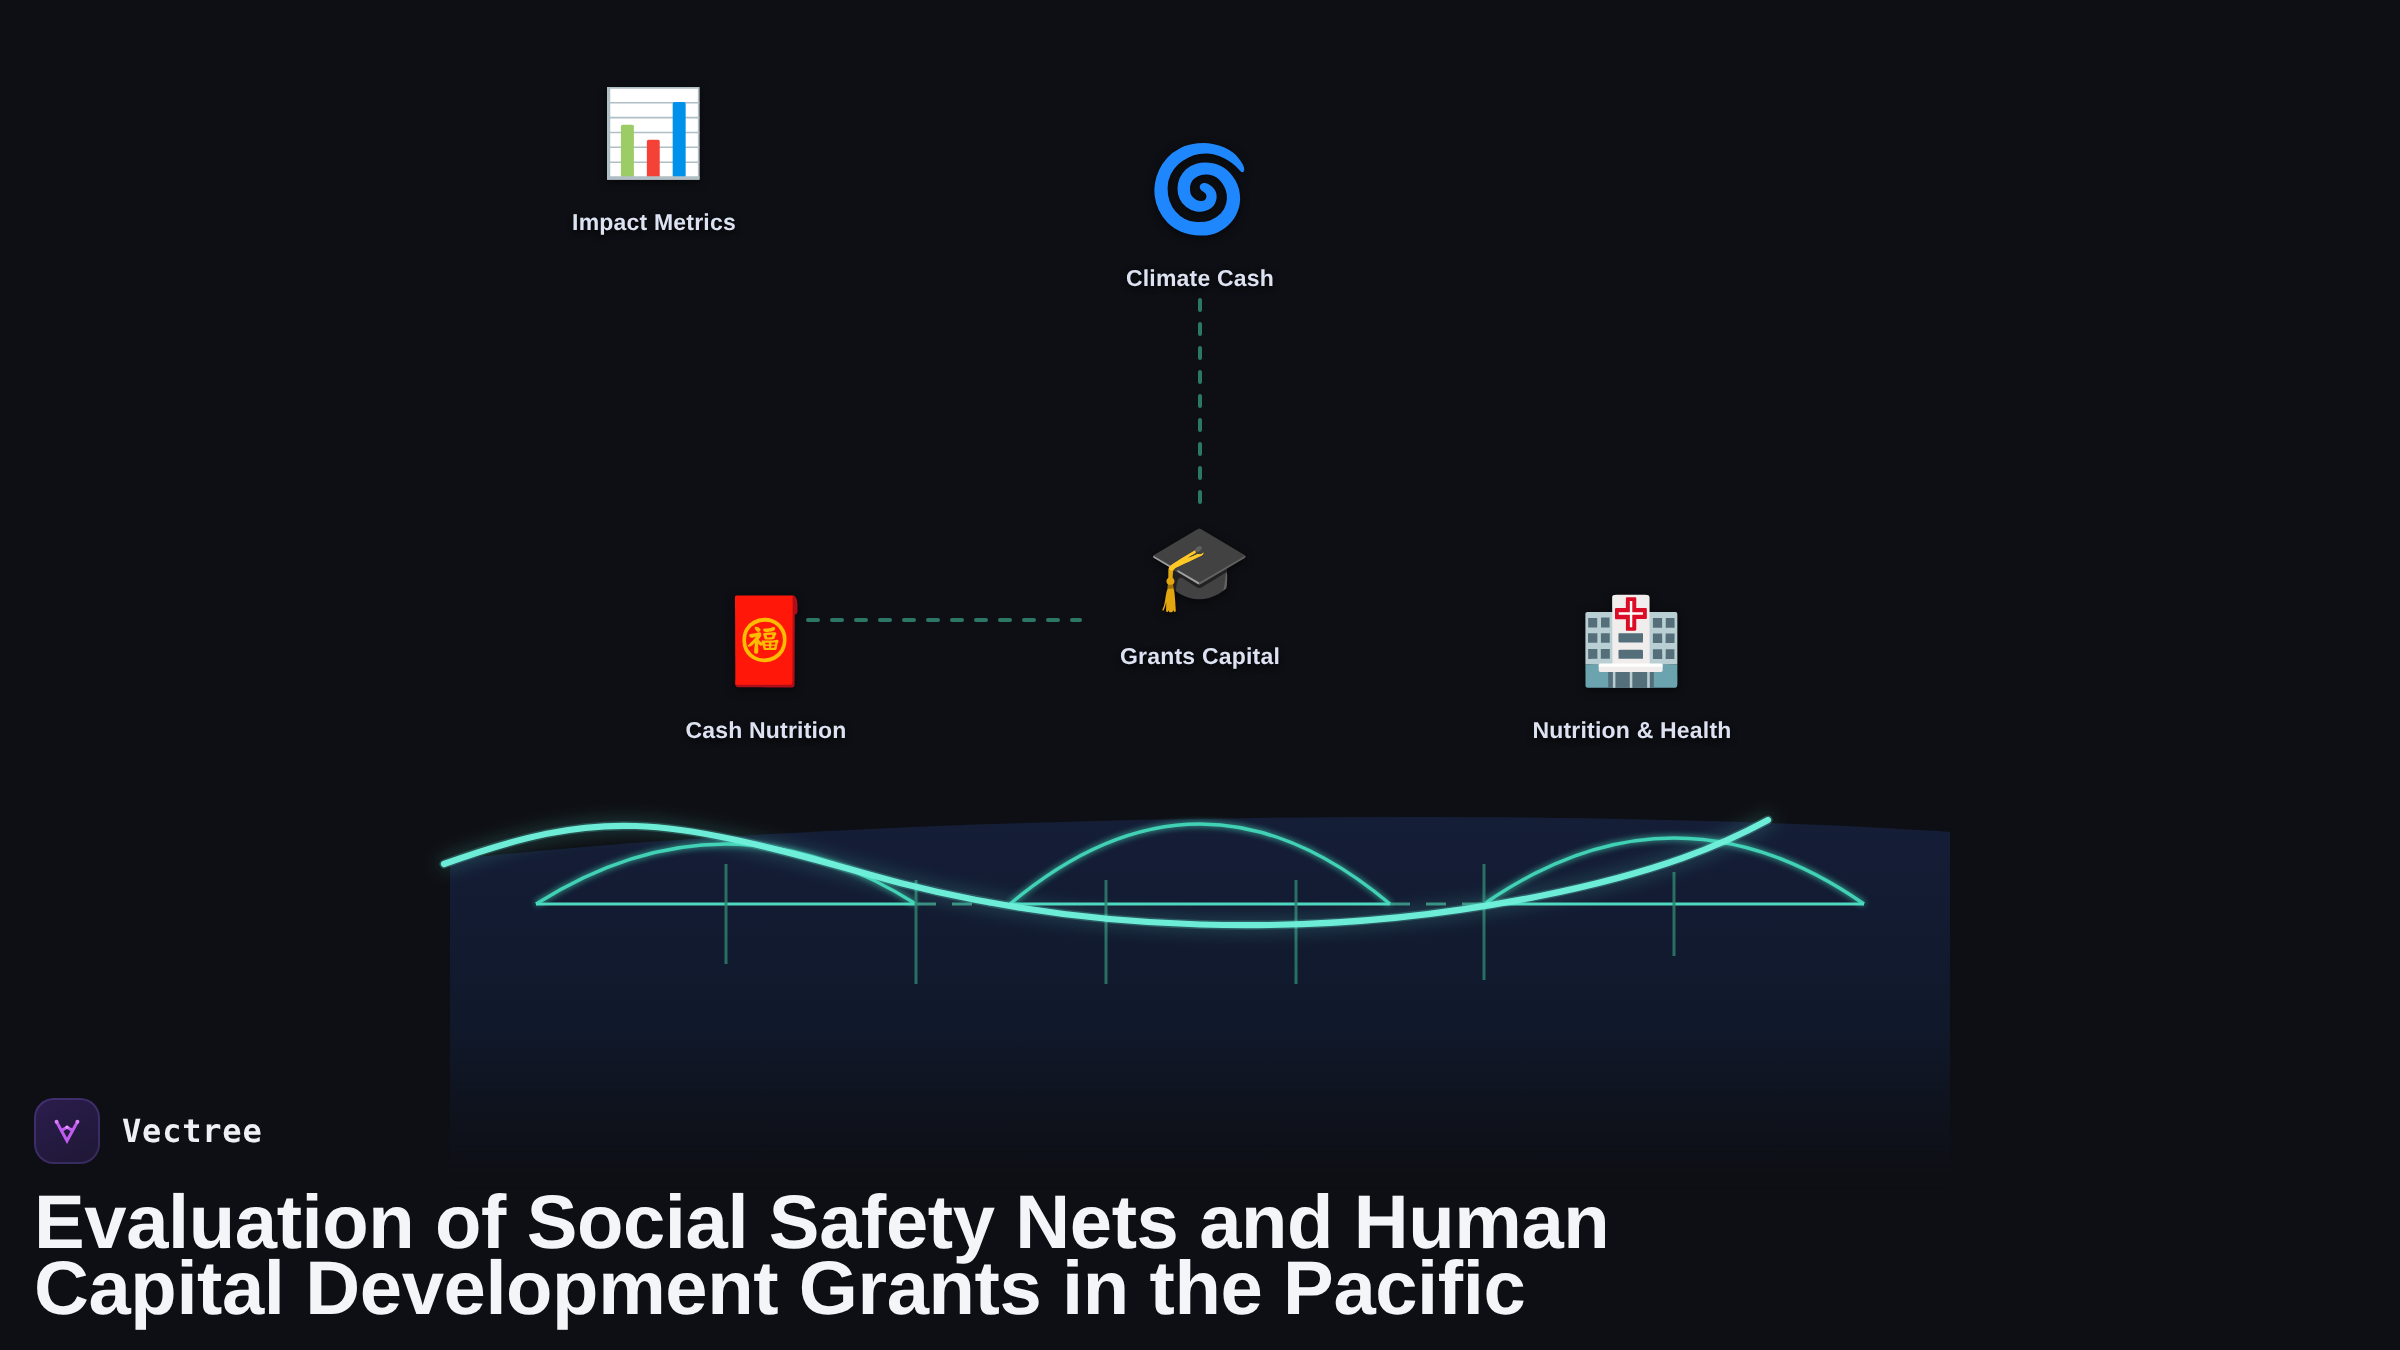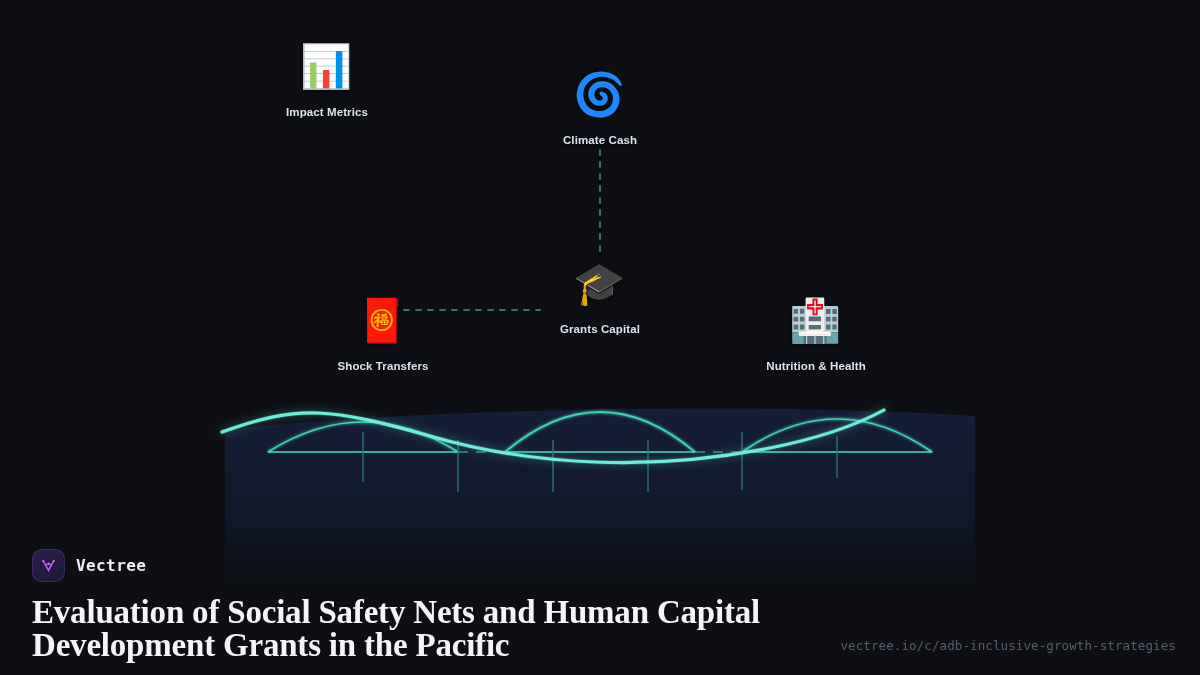--- a/index.html
+++ b/index.html
@@ -52,21 +52,21 @@
     width:1200px; height:215px;
     overflow:hidden;
     pointer-events:none;
   }
 
   
   #footer {
     position:absolute;
     left:0; bottom:0;
     width:1200px;
-    padding:0 24px 14px 32px;
+    padding:0 24px 14px 17px;
   }
   #brand-row {
     display:flex; align-items:center; gap:11px;
     margin-bottom:14px;
   }
   #brand-logo {
     width:33px; height:33px;
     border-radius:10px;
     background:linear-gradient(150deg,#2b1d4d 0%,#241a40 55%,#1d1733 100%);
     box-shadow:inset 0 0 0 1px rgba(160,120,255,.20);
@@ -74,22 +74,22 @@
     flex:0 0 auto;
   }
   #brand-name {
     font-family:"DejaVu Sans Mono","Liberation Mono",monospace;
     font-size:16px;
     font-weight:bold;
     color:#eef0f6;
     letter-spacing:.4px;
   }
   #headline {
-    font-family:Liberation Serif, serif;
-    font-size:33px;
+    font-family:Liberation Sans, sans-serif;
+    font-size:38px;
     font-weight:bold;
     line-height:32.5px;
     letter-spacing:-0.2px;
     color:#f4f5f9;
     max-width:800px;
     white-space:pre-line;
   }
   #url-text {
     position:absolute;
     right:24px; bottom:22px;
@@ -189,21 +189,21 @@
     <span class="node-label">Climate Cash</span>
   </div>
 
   <div class="node" style="left:600px; top:298px;">
     <span class="node-icon">🎓</span>
     <span class="node-label">Grants Capital</span>
   </div>
 
   <div class="node" style="left:383px; top:335px;">
     <span class="node-icon">🧧</span>
-    <span class="node-label">Shock Transfers</span>
+    <span class="node-label">Cash Nutrition</span>
   </div>
 
   <div class="node" style="left:816px; top:335px;">
     <span class="node-icon">🏥</span>
     <span class="node-label">Nutrition &amp; Health</span>
   </div>
 
   <div id="footer">
 
     <div id="brand-row">
@@ -217,15 +217,14 @@
           <circle cx="18.6" cy="6.2" r="1.25" fill="#d97ff5"></circle>
           <circle cx="12" cy="9.6" r="1.05" fill="#e79cf8"></circle>
         </svg>
       </div>
       <div id="brand-name">Vectree</div>
     </div>
 
     <h1 id="headline">Evaluation of Social Safety Nets and Human Capital Development Grants in the Pacific</h1>
   </div>
 
-  <div id="url-text">vectree.io/c/adb-inclusive-growth-strategies</div>
 
 </div>
 
 </body></html>

